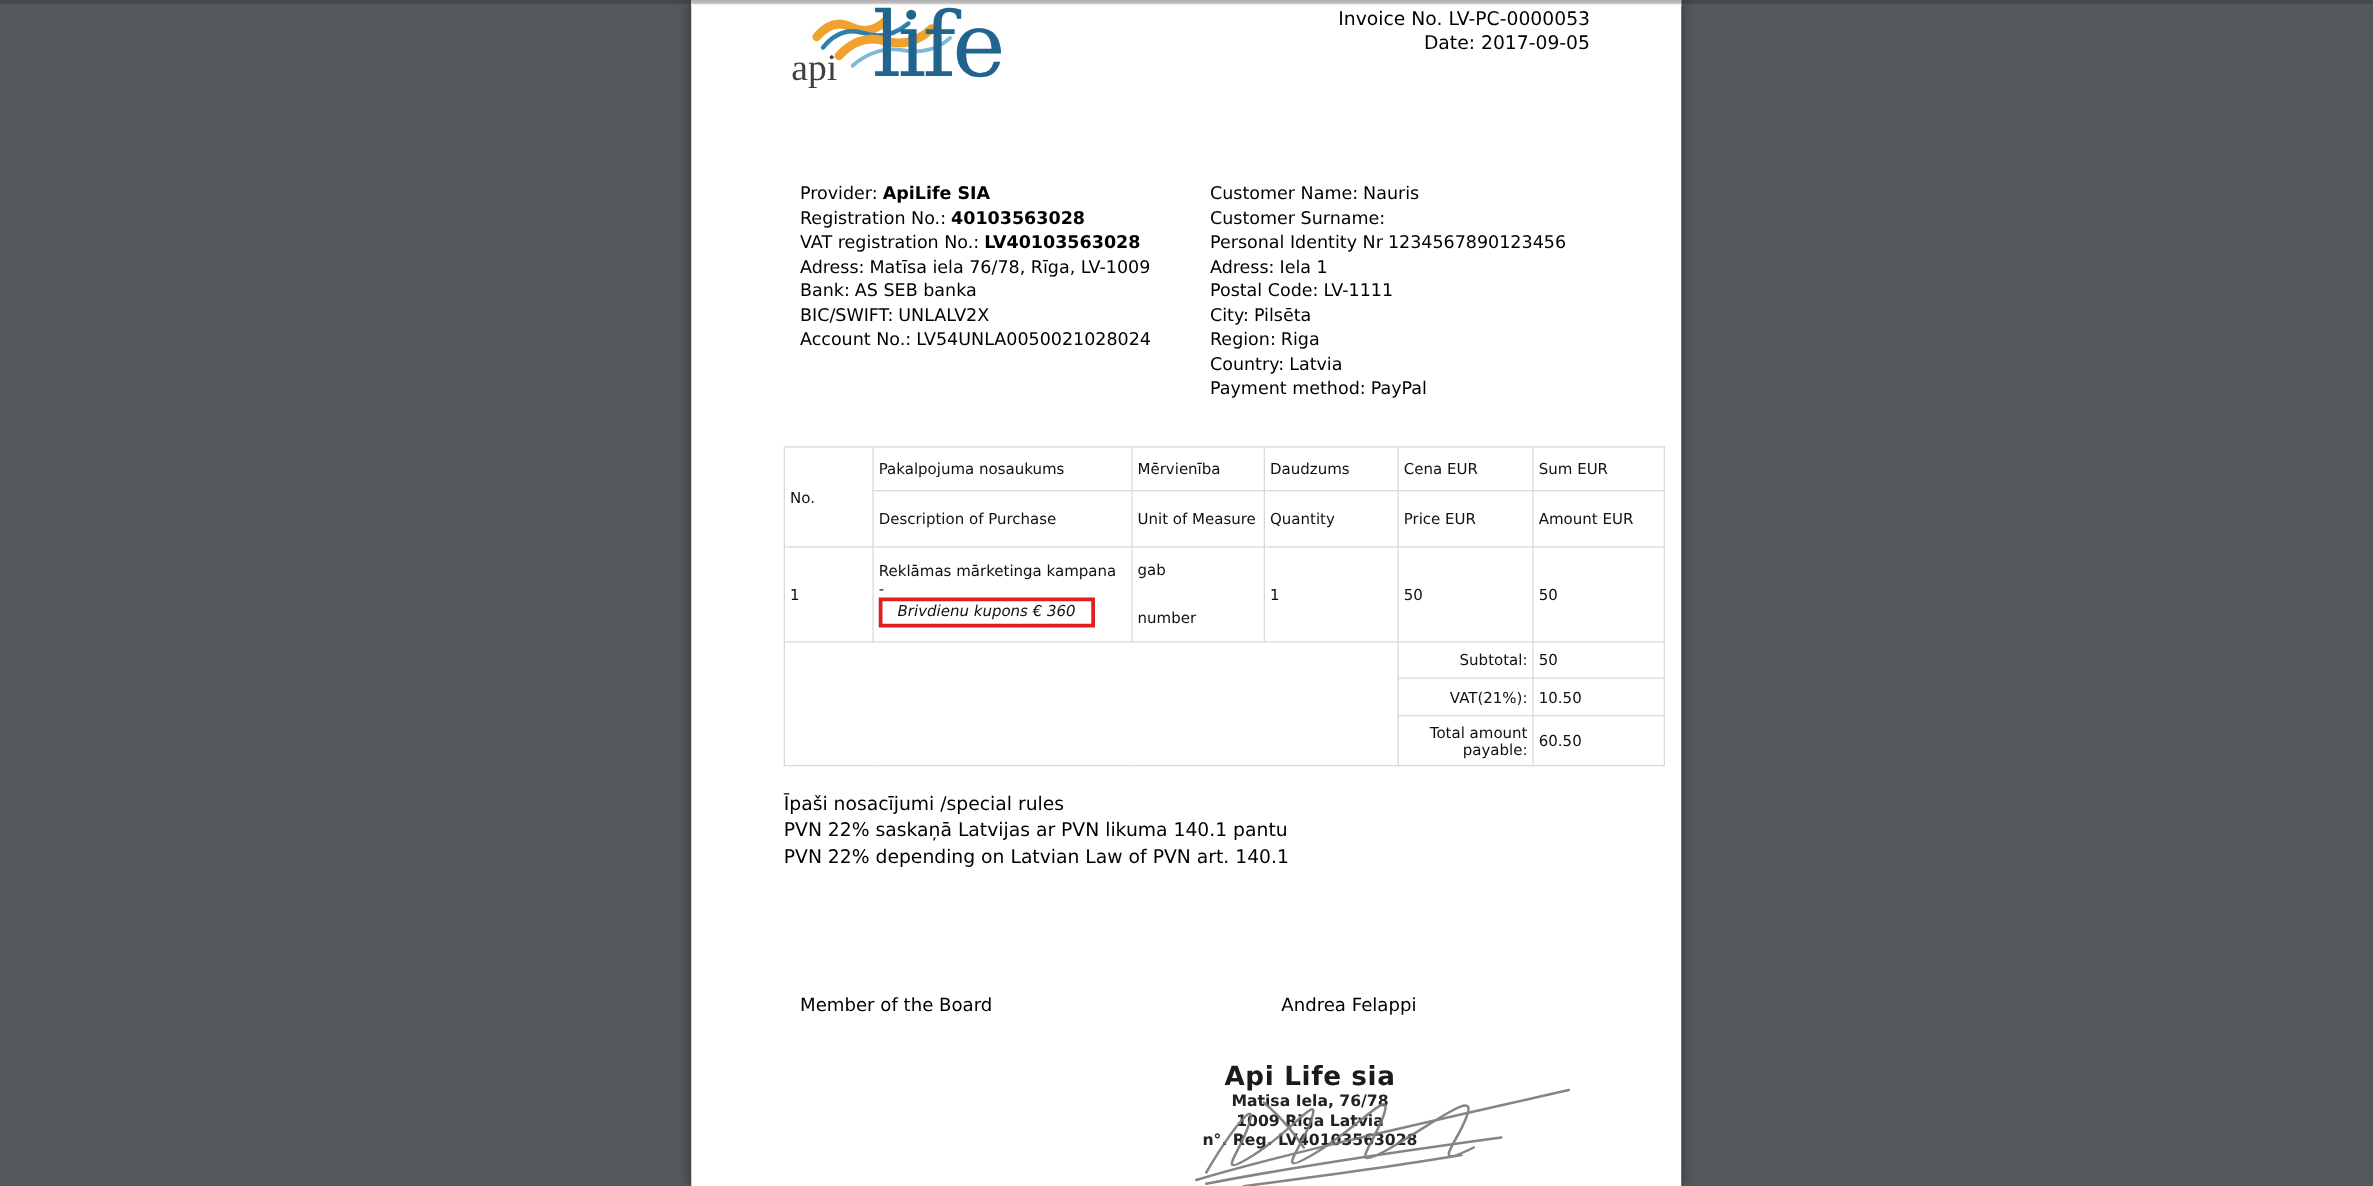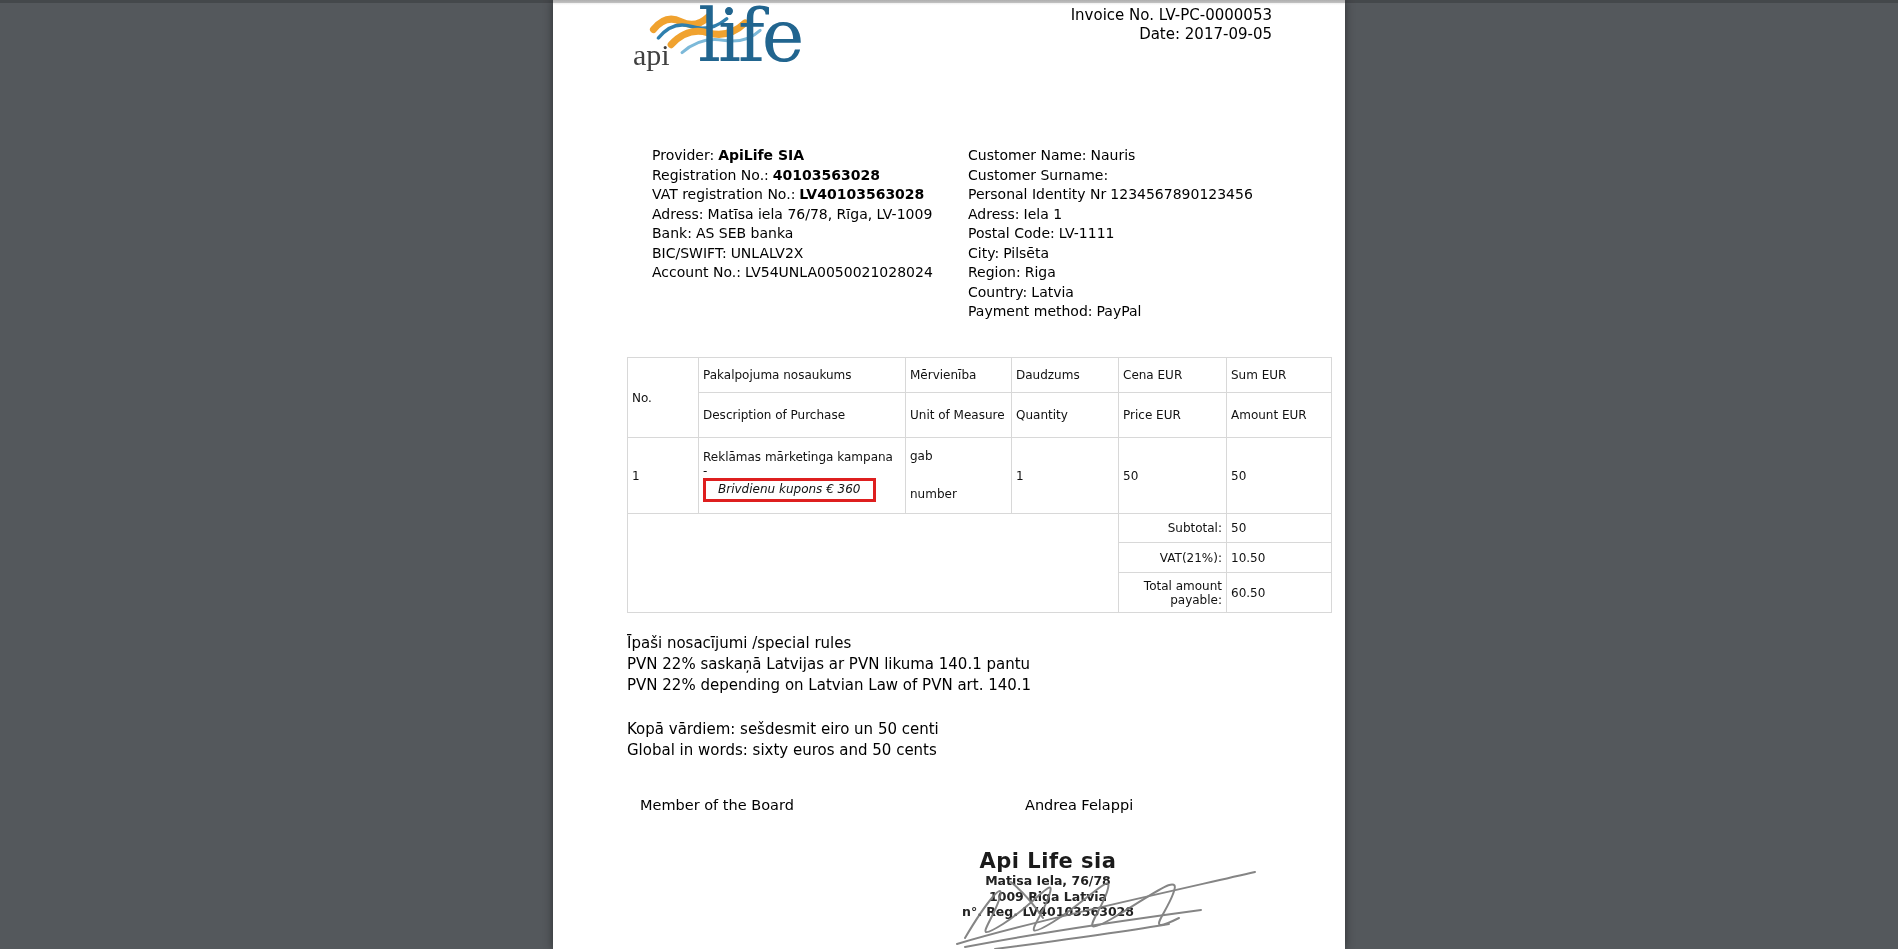--- a/index.html
+++ b/index.html
@@ -39,21 +39,21 @@
 
   
   .inv-meta {
     position:absolute; top:6px; right:73px; text-align:right;
     font-size:15px; line-height:19px; color:#000;
   }
   .inv-meta .b { font-weight:normal; }
 
   
   .info-block { position:absolute; top:146px; font-size:14px; line-height:19.5px; color:#000; }
-  .info-block.provider { left:87px;margin-left:12px; }
+  .info-block.provider { left:87px; }
   .info-block.customer { left:415px; }
   .info-line .val { margin-left:4px; }
   .info-line .val.b { font-weight:bold; }
 
   
   table.inv {
     position:absolute; left:74px; top:357px;
     border-collapse:collapse; table-layout:fixed;
     font-size:12px; color:#111;
   }
@@ -244,24 +244,20 @@
       </tr>
     </tbody>
       </table>
 
     <div class="notes">
       <div>Īpaši nosacījumi /special rules</div>
       <div>PVN 22% saskaņā Latvijas ar PVN likuma 140.1 pantu</div>
       <div>PVN 22% depending on Latvian Law of PVN art. 140.1</div>
     </div>
 
-    <div class="words">
-      <div>Kopā vārdiem: sešdesmit eiro un 50 centi</div>
-      <div>Global in words: sixty euros and 50 cents</div>
-    </div>
 
     <div class="sig-role">Member of the Board</div>
     <div class="sig-name">Andrea Felappi</div>
 
     <div class="stamp">
       <div class="title">Api Life sia</div>
       <div class="sub">Matisa Iela, 76/78</div>
       <div class="sub">1009 Riga Latvia</div>
       <div class="sub">n°. Reg. LV40103563028</div>
     </div>

